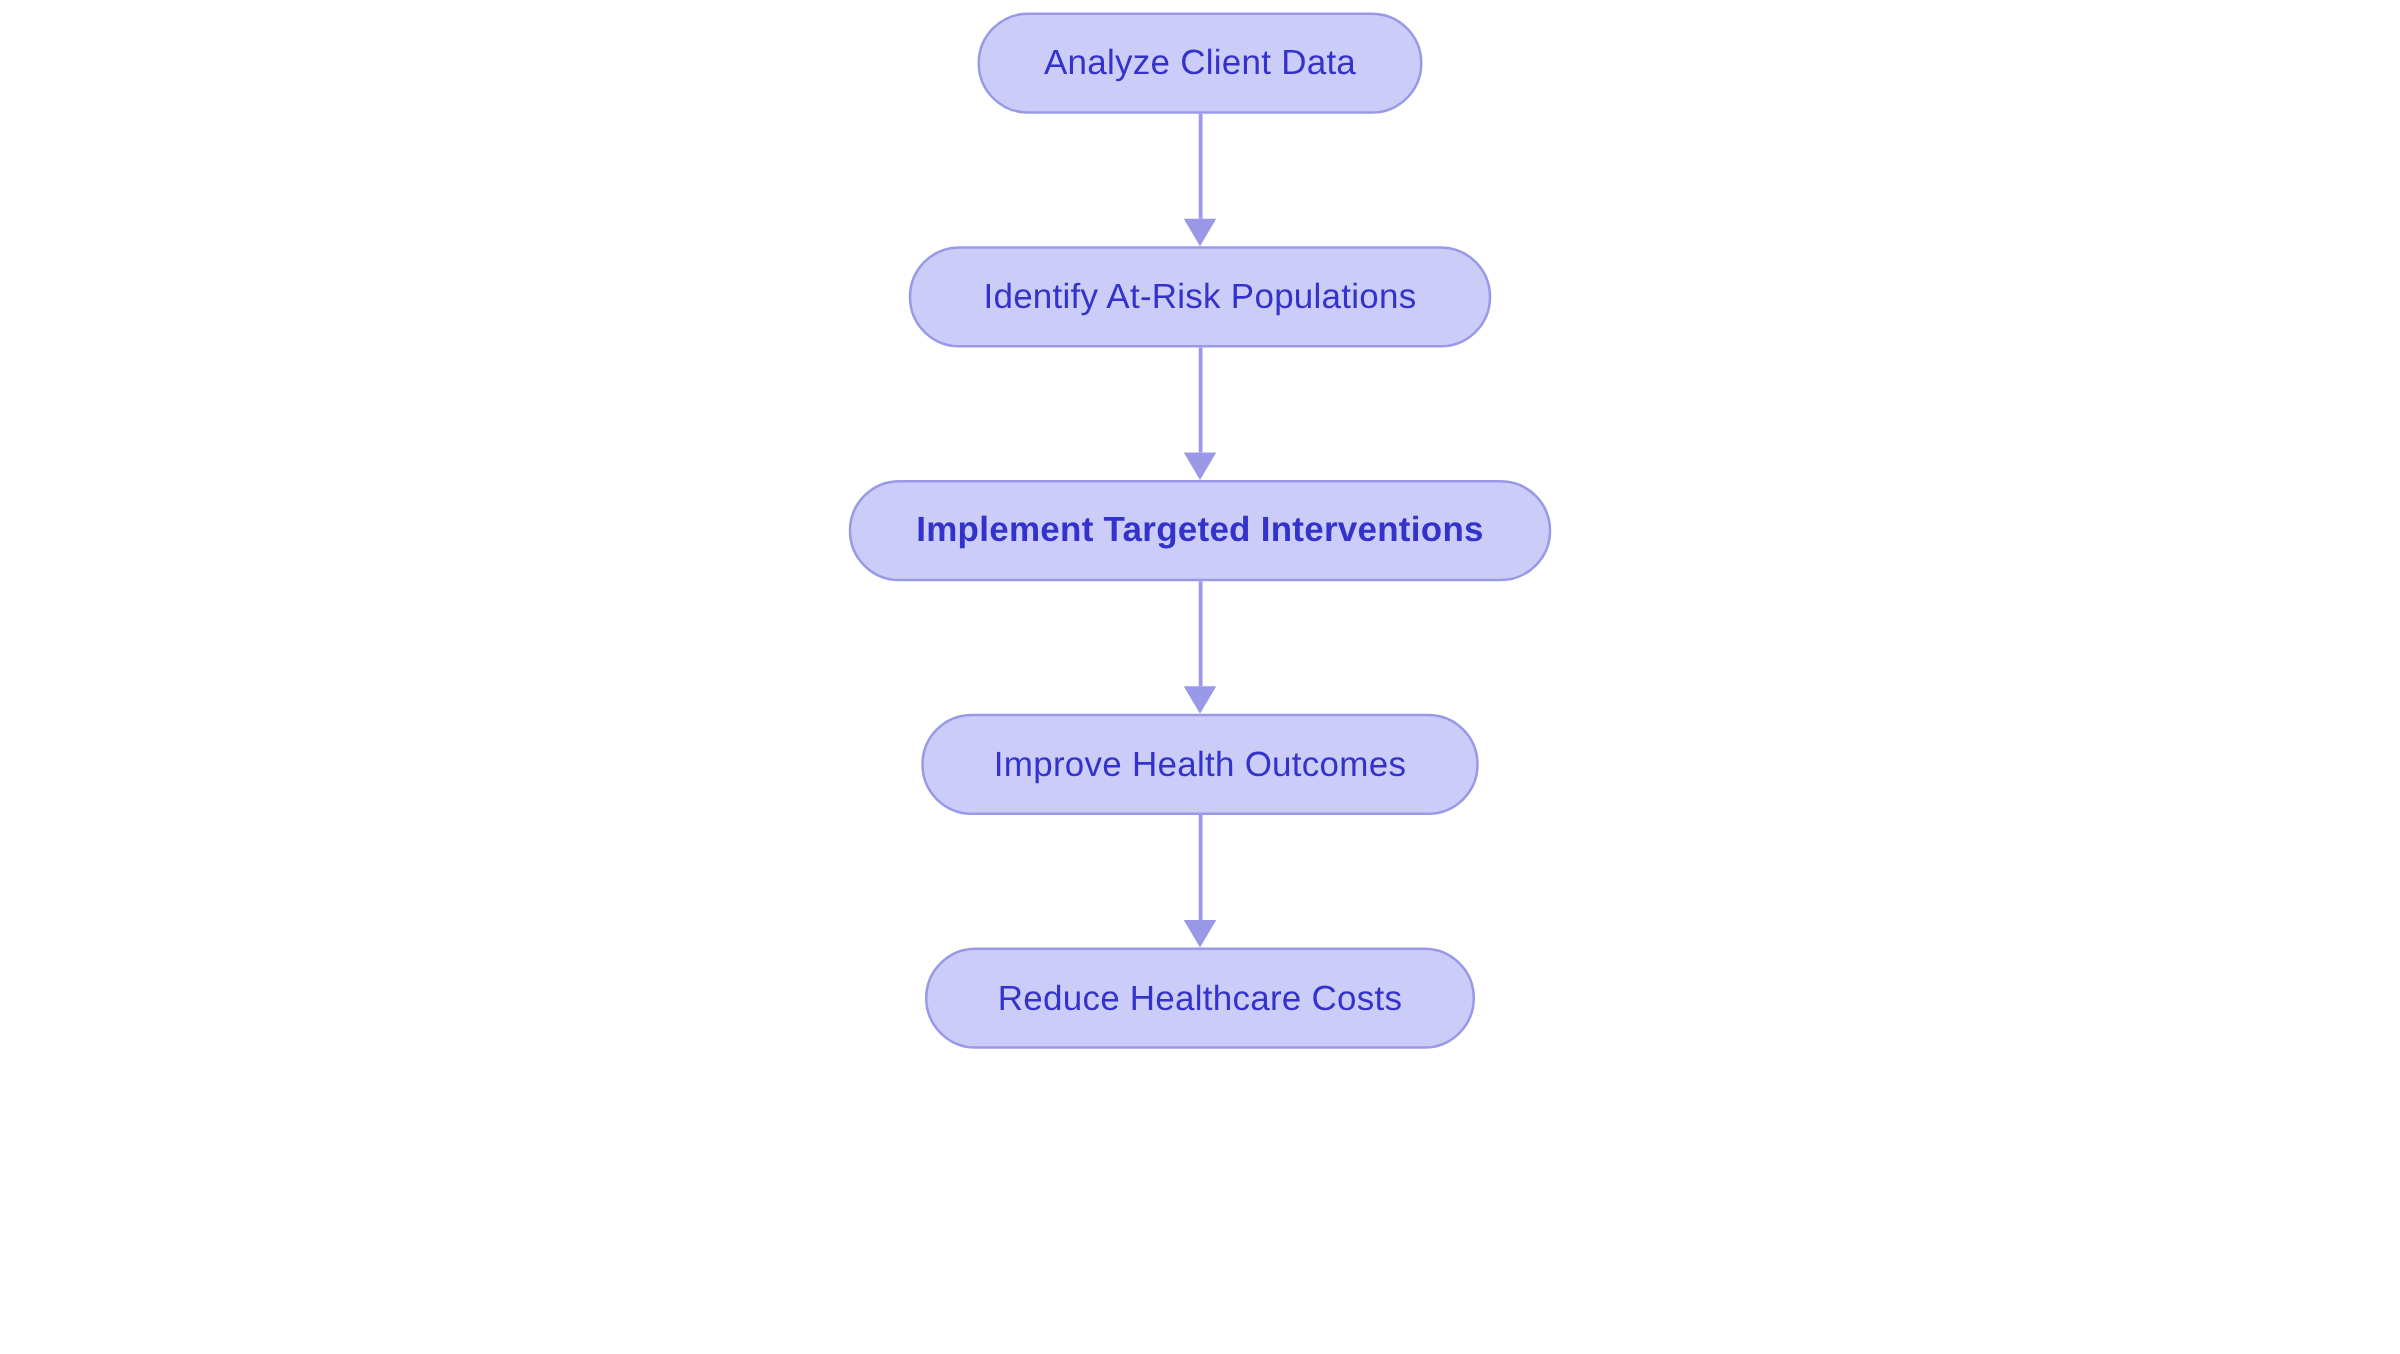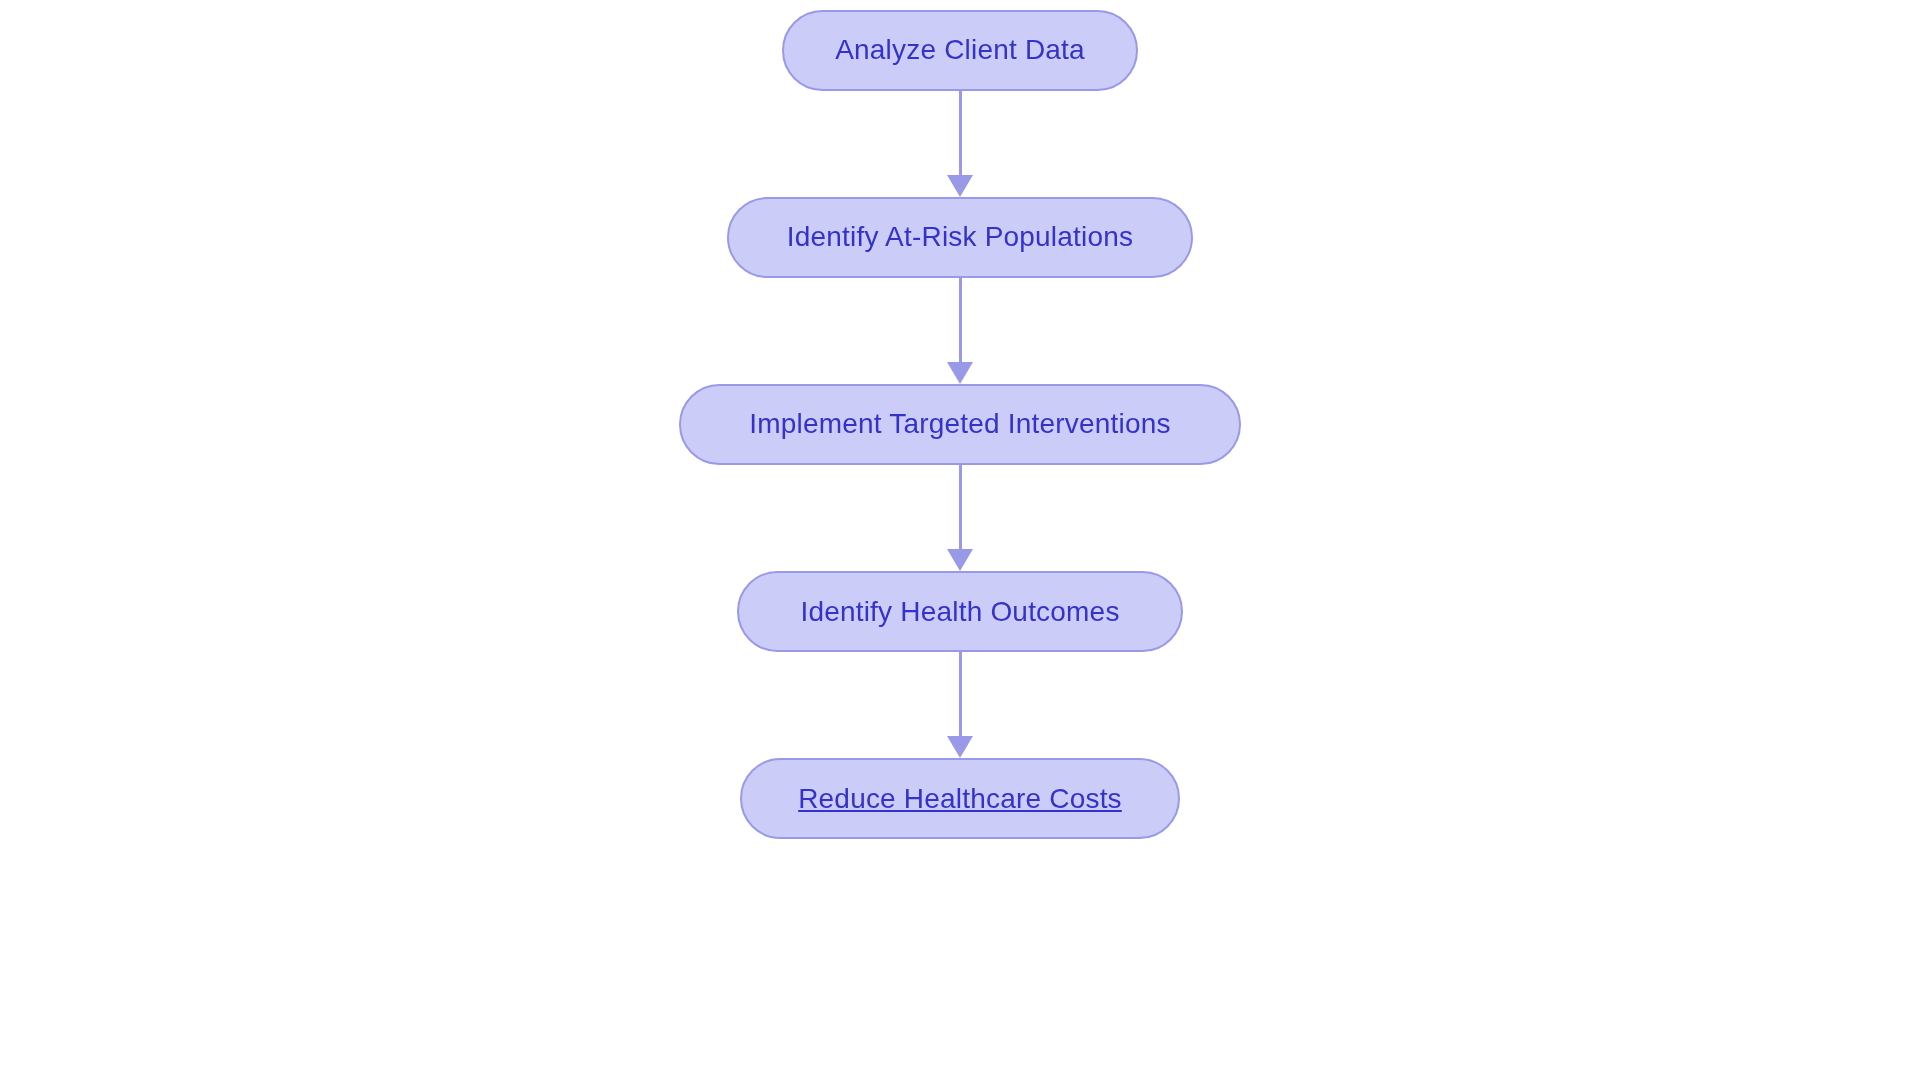--- a/index.html
+++ b/index.html
@@ -49,23 +49,23 @@
     align-items: center;
     justify-content: center;
     white-space: nowrap;
     text-align: center;
     height: 120px;
     padding: 0 52px;
   }
 
   .flow-node.n0 { width: 356px; }
   .flow-node.n1 { width: 466px; text-align: right; }
-  .flow-node.n2 { width: 562px; }
+  .flow-node.n2 { width: 562px; font-weight: bold; }
   .flow-node.n3 { width: 446px; }
-  .flow-node.n4 { width: 440px; text-decoration: underline; }
+  .flow-node.n4 { width: 440px; }
 
   .flow-connector {
     position: relative;
     width: 40px;
     height: 110px;
     display: flex;
     flex-direction: column;
     align-items: center;
     justify-content: flex-start;
   }
@@ -116,21 +116,21 @@
     <div class="flow-node n2">
       <span>Implement Targeted Interventions</span>
     </div>
 
     <div class="flow-connector">
       <div class="connector-line"></div>
       <div class="connector-head"></div>
     </div>
 
     <div class="flow-node n3">
-      <span>Identify Health Outcomes</span>
+      <span>Improve Health Outcomes</span>
     </div>
 
     <div class="flow-connector">
       <div class="connector-line"></div>
       <div class="connector-head"></div>
     </div>
 
     <div class="flow-node n4">
       <span>Reduce Healthcare Costs</span>
     </div>

